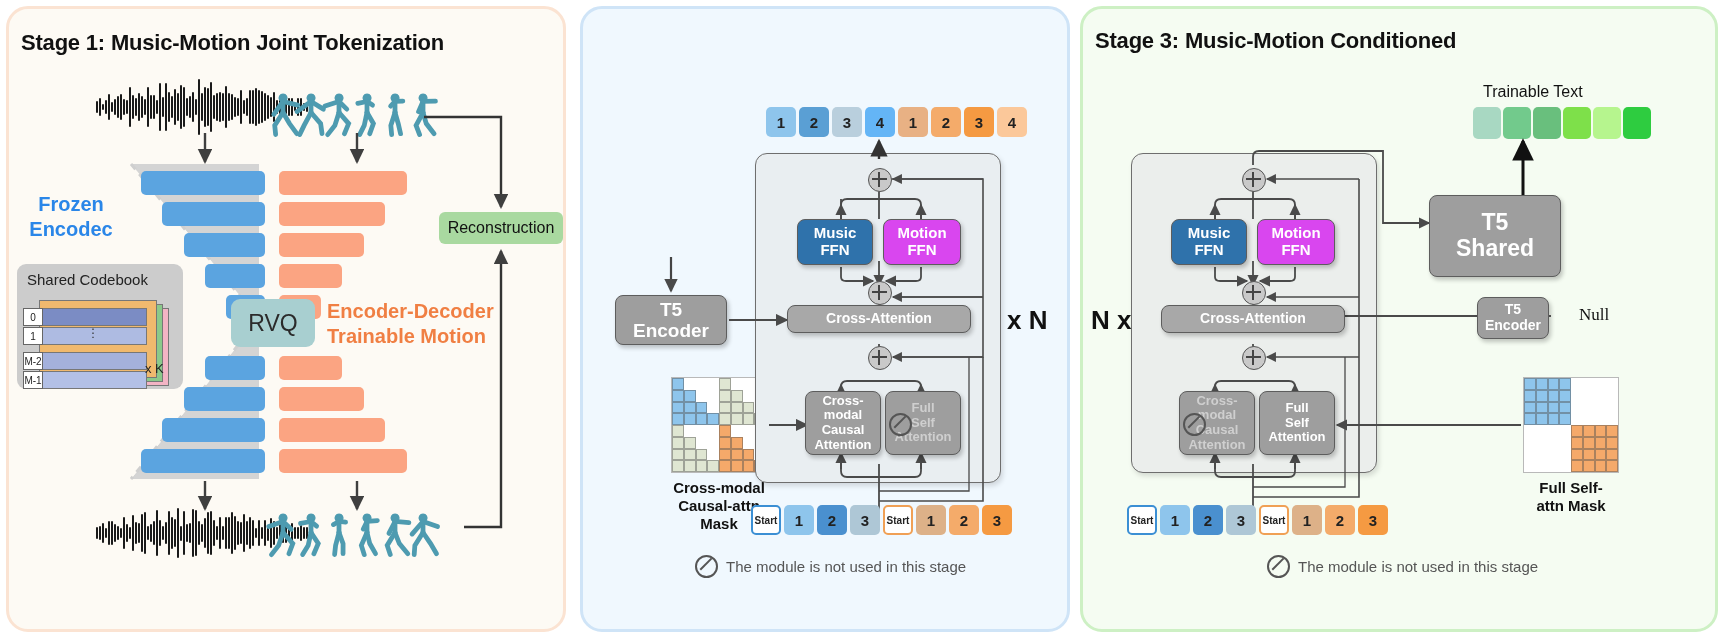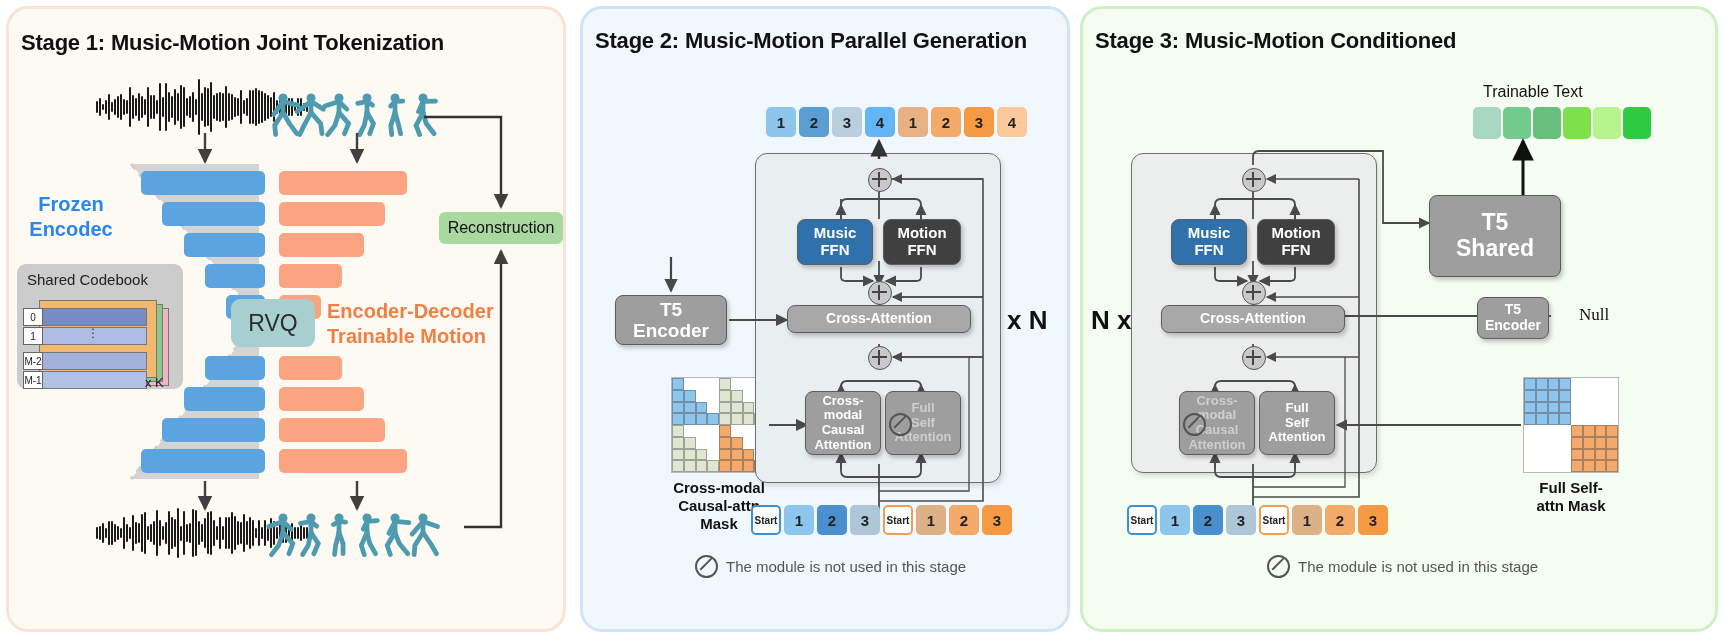--- a/index.html
+++ b/index.html
@@ -43,21 +43,21 @@
         font-size:15px;font-weight:bold;color:#222;box-sizing:border-box;}
   .chip.sm{font-size:10px;font-weight:bold;}
 
   
   .blk{position:absolute;box-sizing:border-box;border-radius:8px;border:1px solid #5d5d5d;
        display:flex;align-items:center;justify-content:center;text-align:center;color:#fff;font-weight:bold;
        box-shadow:2px 3px 4px rgba(0,0,0,.22);line-height:1.12;}
   .blk.gray{background:#9e9e9e;}
   .blk.graylt{background:#a8a8a8;}
   .blk.music{background:#2f72ab;}
-  .blk.motion{background:#404040;}
+  .blk.motion{background:#d946ef;}
   .blk.dim{color:#cfcfcf;}
   .outer{position:absolute;box-sizing:border-box;border:1.5px solid #6e6e6e;border-radius:12px;background:#ebeeec;
          box-shadow:2px 3px 5px rgba(0,0,0,.13);}
   #s2outer{background:#e9eef1;}
   .plus{position:absolute;width:22px;height:22px;border-radius:50%;background:#c9c9c9;border:1.5px solid #555;}
   .plus:before,.plus:after{content:"";position:absolute;background:#444;}
   .plus:before{left:3px;top:9.2px;width:15px;height:1.6px;}
   .plus:after{top:3px;left:9.2px;height:15px;width:1.6px;}
   .quote{position:absolute;font-family:"Liberation Serif",serif;font-size:17px;color:#111;text-align:center;line-height:1.28;}
   .xn{position:absolute;font-size:26px;font-weight:bold;color:#111;}
@@ -380,39 +380,38 @@
         <div class="cbrow" style="left: 24px; top: 44px; width: 106px; height: 18px; background: rgb(123, 140, 196);"></div>
         <div class="cbidx" style="left: 6px; top: 44px; width: 20px; height: 18px;">0</div>
         <div class="cbrow" style="left: 24px; top: 63px; width: 106px; height: 18px; background: rgb(174, 187, 226);"></div>
         <div class="cbidx" style="left: 6px; top: 63px; width: 20px; height: 18px;">1</div>
         <div class="cbrow" style="left: 24px; top: 88px; width: 106px; height: 18px; background: rgb(164, 177, 220);"></div>
         <div class="cbidx" style="left: 6px; top: 88px; width: 20px; height: 18px;">M-2</div>
         <div class="cbrow" style="left: 24px; top: 107px; width: 106px; height: 18px; background: rgb(179, 192, 230);"></div>
         <div class="cbidx" style="left: 6px; top: 107px; width: 20px; height: 18px;">M-1</div>
         <div style="position: absolute; left: 70px; top: 66px; font-size: 12px; color: rgb(51, 51, 51); line-height: 0.55;">⋮</div>
       </div>
-    <div class="xk" style="left:136px;top:366px">x K</div>
+    <div class="xk" style="left:136px;top:352px">x K</div>
 
     <svg class="lines" width="560" height="626">
       <defs>
         <marker id="ar" markerWidth="7" markerHeight="7" refX="5.6" refY="3.1" orient="auto">
           <path d="M0,0 L6.4,3.1 L0,6.2 z" fill="#3f3f3f"></path>
         </marker>
       </defs>
       <line x1="196" y1="124" x2="196" y2="153" stroke="#3f3f3f" stroke-width="2.4" marker-end="url(#ar)"></line>
       <line x1="348" y1="124" x2="348" y2="153" stroke="#3f3f3f" stroke-width="2.4" marker-end="url(#ar)"></line>
       <line x1="196" y1="472" x2="196" y2="500" stroke="#3f3f3f" stroke-width="2.4" marker-end="url(#ar)"></line>
       <line x1="348" y1="472" x2="348" y2="500" stroke="#3f3f3f" stroke-width="2.4" marker-end="url(#ar)"></line>
       <polyline points="415,108 492,108 492,198" fill="none" stroke="#333" stroke-width="2.4" marker-end="url(#ar)"></polyline>
       <polyline points="455,518 492,518 492,242" fill="none" stroke="#333" stroke-width="2.4" marker-end="url(#ar)"></polyline>
     </svg>
   </div>
 
   <div class="panel" id="panel2">
-    <div class="ptitle" id="t2">Stage 2: Music-Motion Parallel Generation</div>
 
     <div class="chips" id="s2-out" style="left:183px;top:98px">
         <div class="chip" style="background: rgb(142, 197, 236);">1</div>
         <div class="chip" style="background: rgb(90, 159, 212);">2</div>
         <div class="chip" style="background: rgb(185, 207, 221);">3</div>
         <div class="chip" style="background: rgb(100, 181, 246);">4</div>
         <div class="chip" style="background: rgb(232, 177, 132);">1</div>
         <div class="chip" style="background: rgb(244, 171, 106);">2</div>
         <div class="chip" style="background: rgb(245, 154, 66);">3</div>
         <div class="chip" style="background: rgb(251, 200, 154);">4</div>

